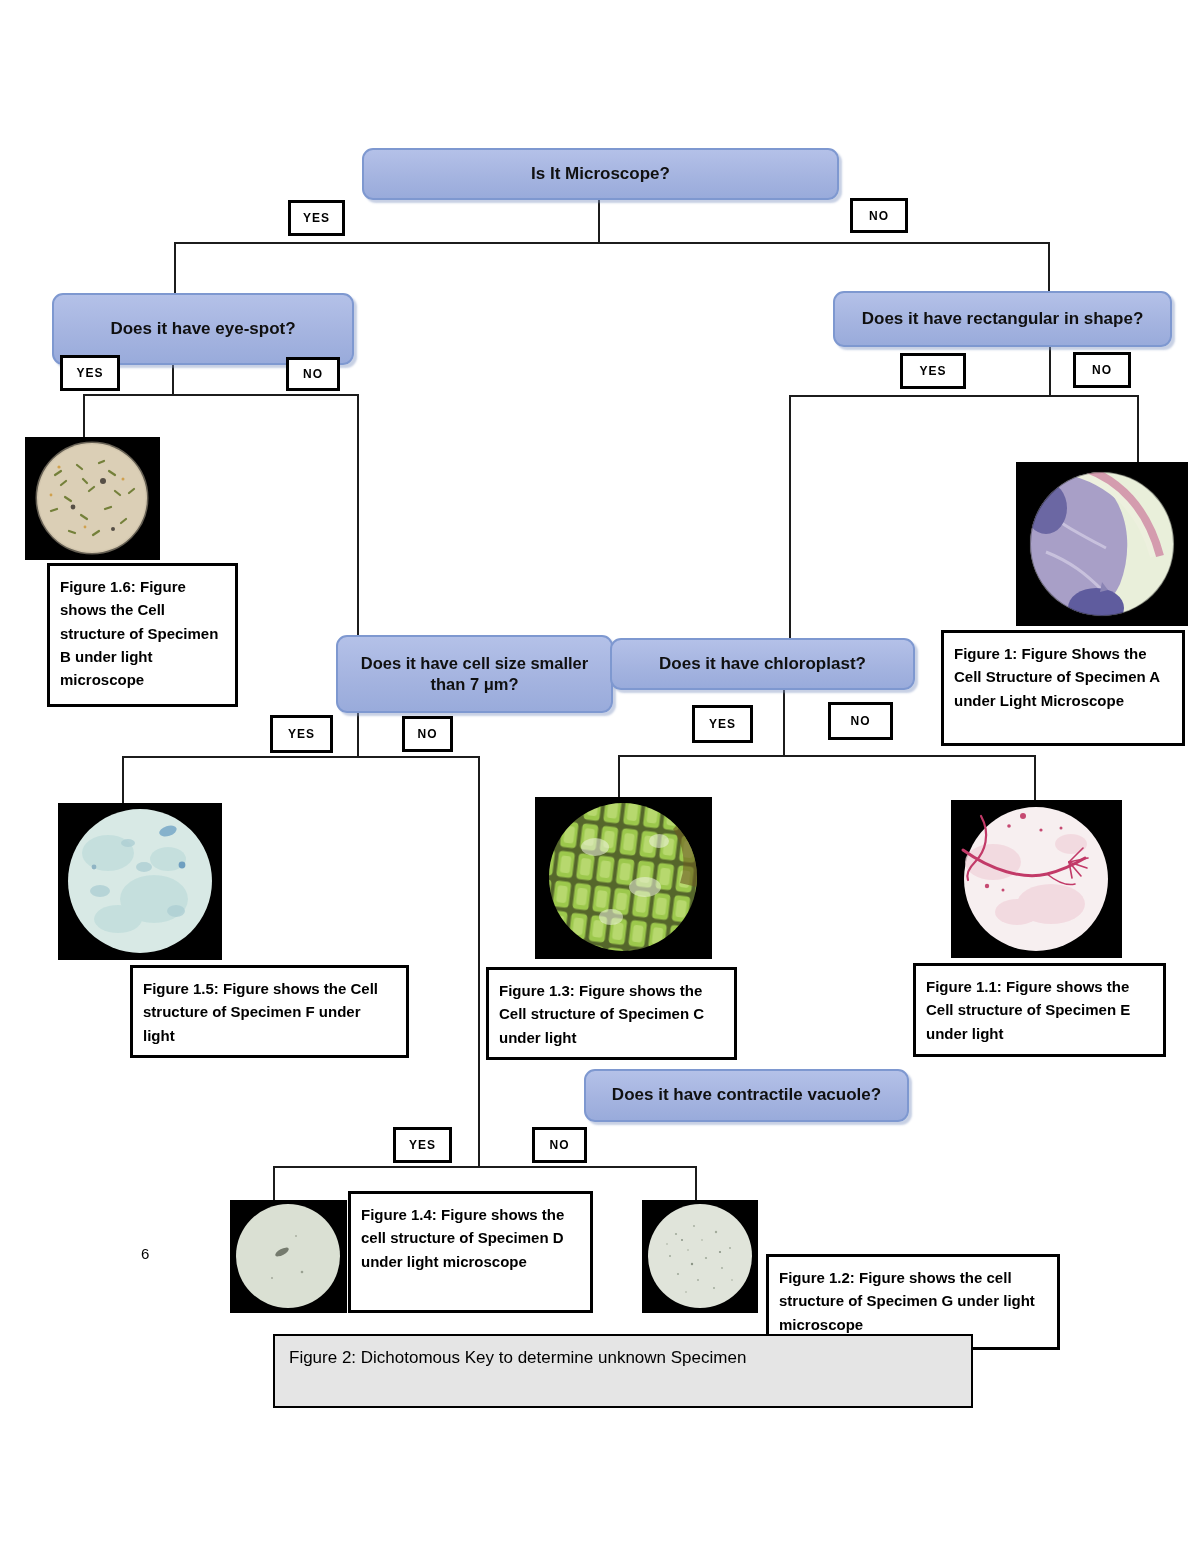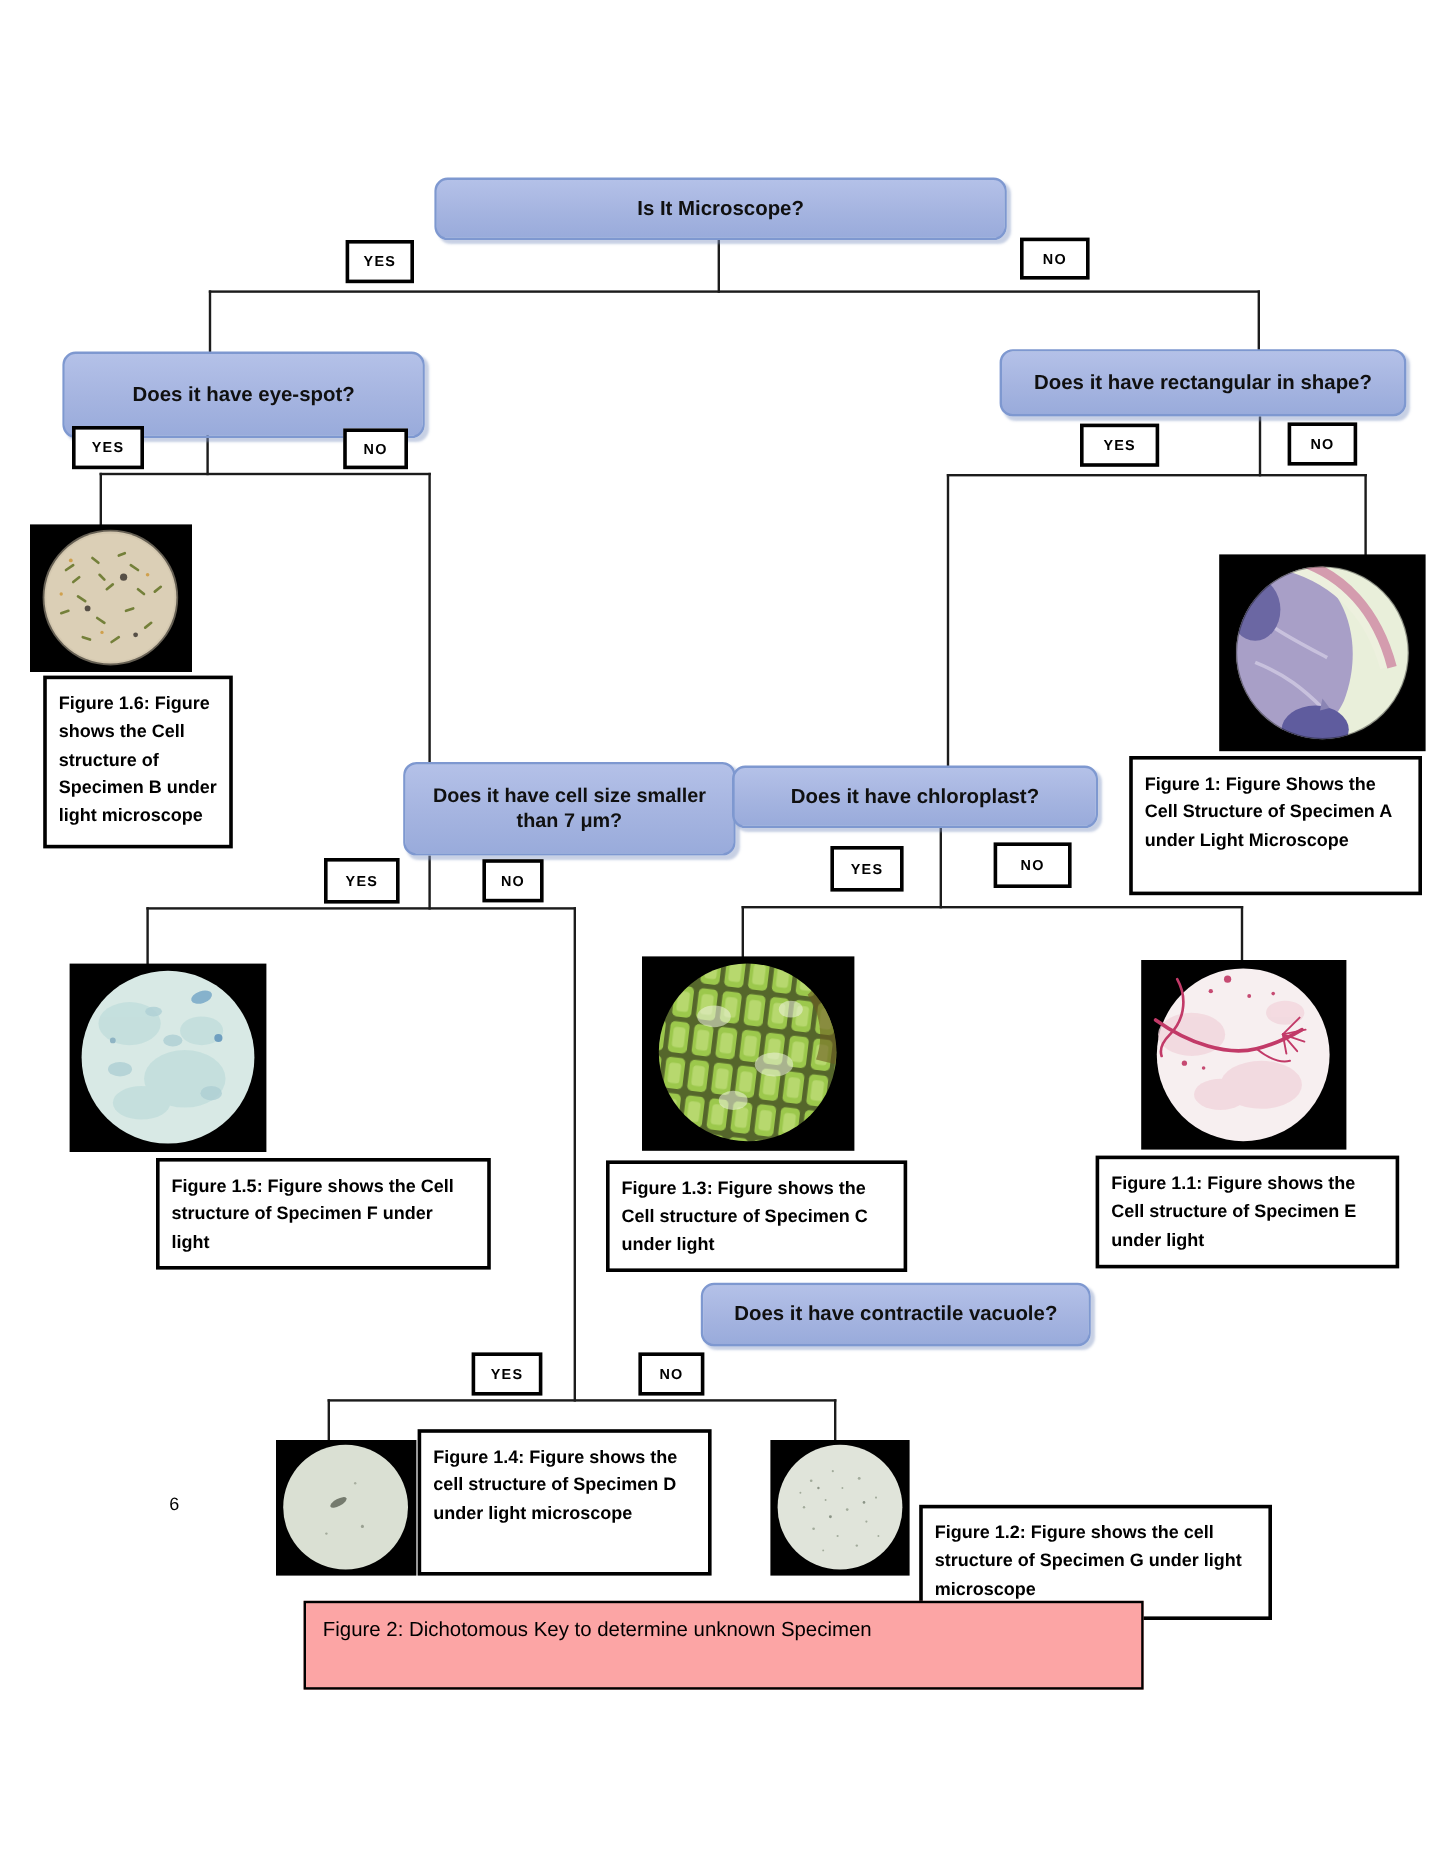--- a/index.html
+++ b/index.html
@@ -26,22 +26,22 @@
     font-weight:bold;font-size:12px;letter-spacing:1px;box-sizing:border-box;
   }
   .capbox{
     position:absolute;background:#fff;border:3px solid #000;
     font-weight:bold;font-size:15px;line-height:1.55;
     padding:9px 10px;box-sizing:border-box;color:#000;
   }
   .micro{position:absolute;background:#000;}
   .micro svg{display:block;width:100%;height:100%;}
   .footerbox{
-    position:absolute;background:#fca5a5;border:2px solid #000;
-    font-size:17px;font-weight:normal;padding:12px 14px;box-sizing:border-box;
+    position:absolute;background:#e5e5e5;border:2px solid #000;
+    font-size:17px;font-weight:normal;padding:12px 14px;box-sizing:border-box;margin-left:20px;
   }
   .pagenum{position:absolute;font-size:15px;}
 </style>
 </head>
 <body>
 
 <div id="canvas">
 
   <div class="vline" style="left:598px;top:199px;height:45px"></div>
   <div class="hline" style="left:174px;top:242px;width:876px"></div>
@@ -268,27 +268,27 @@
           <circle cx="25" cy="44" r="0.8"></circle>
       </g>
       <g fill="#8b9486">
         <circle cx="50" cy="64" r="1.2"></circle>
           <circle cx="78" cy="52" r="1.1"></circle>
           <circle cx="40" cy="40" r="1"></circle>
       </g>
     </svg>
   </div>
 
-  <div class="capbox" style="left:36px;top:563px;width:158px;height:144px">Figure 1.6: Figure shows the Cell structure of Specimen B under light microscope</div>
+  <div class="capbox" style="left:47px;top:563px;width:191px;height:144px">Figure 1.6: Figure shows the Cell structure of Specimen B under light microscope</div>
 
   <div class="capbox" style="left:941px;top:630px;width:244px;height:116px">Figure 1: Figure Shows the Cell Structure of Specimen A under Light Microscope</div>
 
   <div class="capbox" style="left:130px;top:965px;width:279px;height:93px">Figure 1.5: Figure shows the Cell structure of Specimen F under light</div>
 
-  <div class="capbox" style="left:505px;top:967px;width:251px;height:93px">Figure 1.3: Figure shows the Cell structure of Specimen C under light</div>
+  <div class="capbox" style="left:486px;top:967px;width:251px;height:93px">Figure 1.3: Figure shows the Cell structure of Specimen C under light</div>
 
   <div class="capbox" style="left:913px;top:963px;width:253px;height:94px">Figure 1.1: Figure shows the Cell structure of Specimen E under light</div>
 
   <div class="capbox" style="left:348px;top:1191px;width:245px;height:122px">Figure 1.4: Figure shows the cell structure of Specimen D under light microscope</div>
 
   <div class="capbox" style="left:766px;top:1254px;width:294px;height:96px">Figure 1.2: Figure shows the cell structure of Specimen G under light microscope</div>
 
   <div class="pagenum" style="left:141px;top:1245px">6</div>
 
   <div class="footerbox" style="left:253px;top:1334px;width:700px;height:74px">Figure 2: Dichotomous Key to determine unknown Specimen</div>

